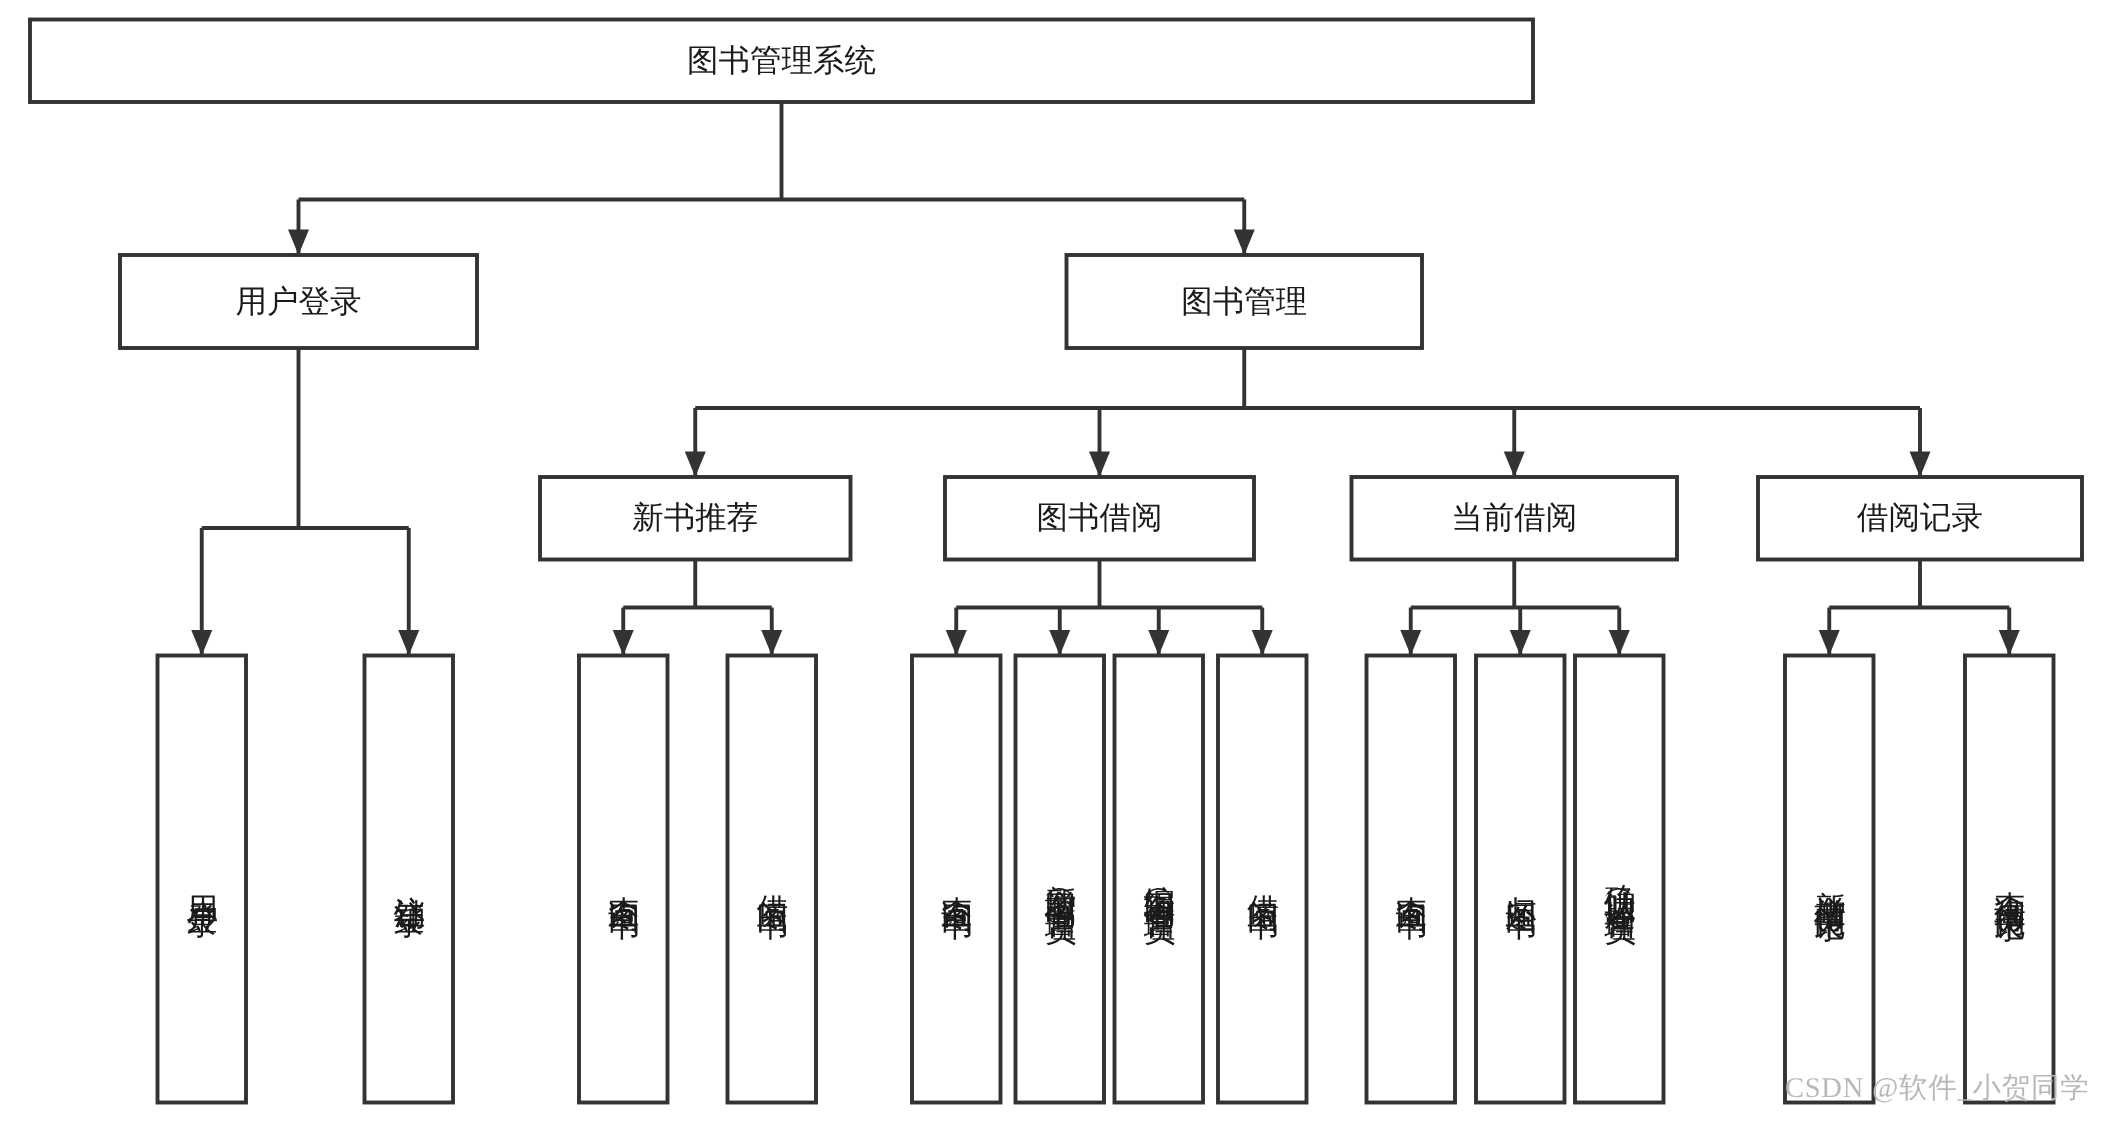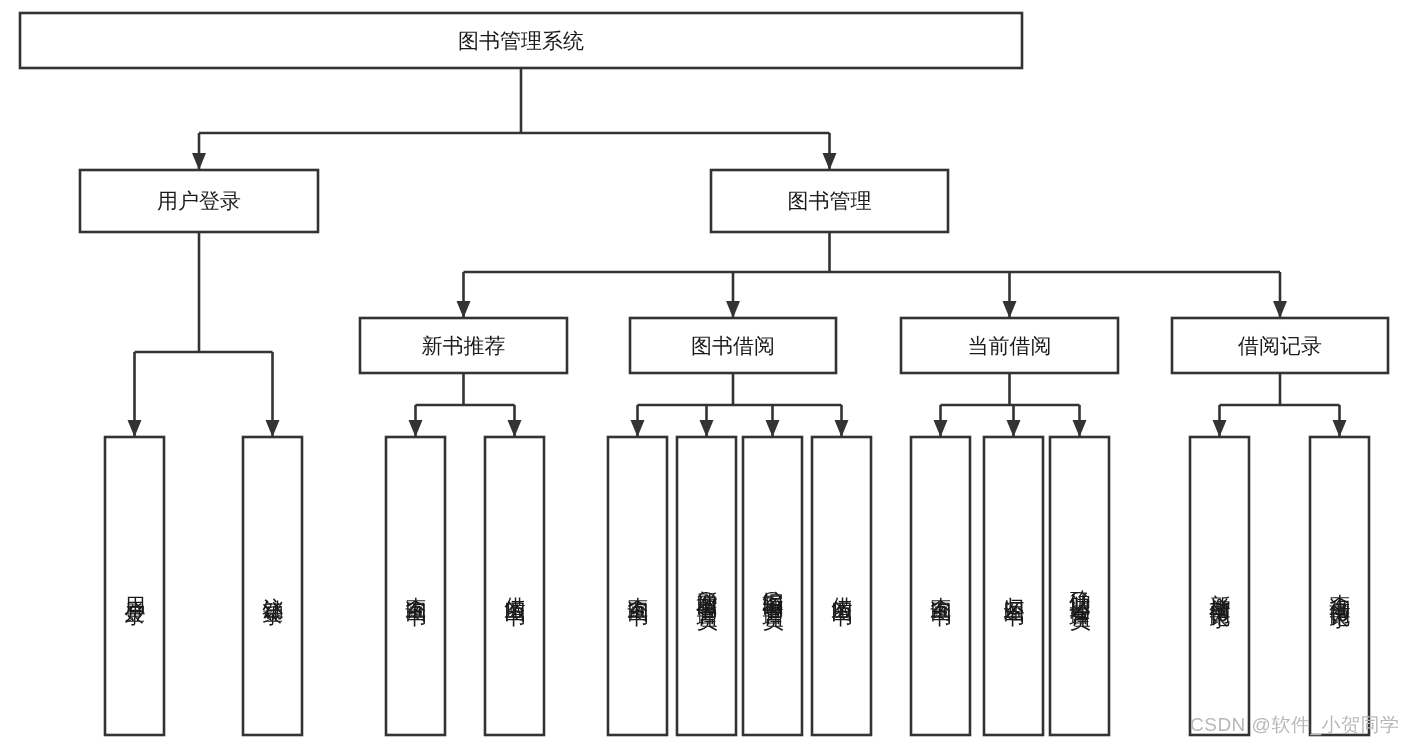--- a/index.html
+++ b/index.html
@@ -58,21 +58,21 @@
     font-family: "DejaVu Sans", "Liberation Sans", sans-serif;
     font-size: 21px;
     line-height: 1.0;
     letter-spacing: 3px;
     color: #1a1a1a;
     white-space: nowrap;
     pointer-events: none;
   }
   .watermark {
     position: absolute;
-    font-family: Liberation Sans, sans-serif;
+    font-family: Liberation Serif, serif;
     font-size: 19px;
     color: #b8b8b8;
     white-space: nowrap;
     letter-spacing: 0.5px;
   }
 </style>
 </head>
 <body>
 
 <div id="diagram-root">

